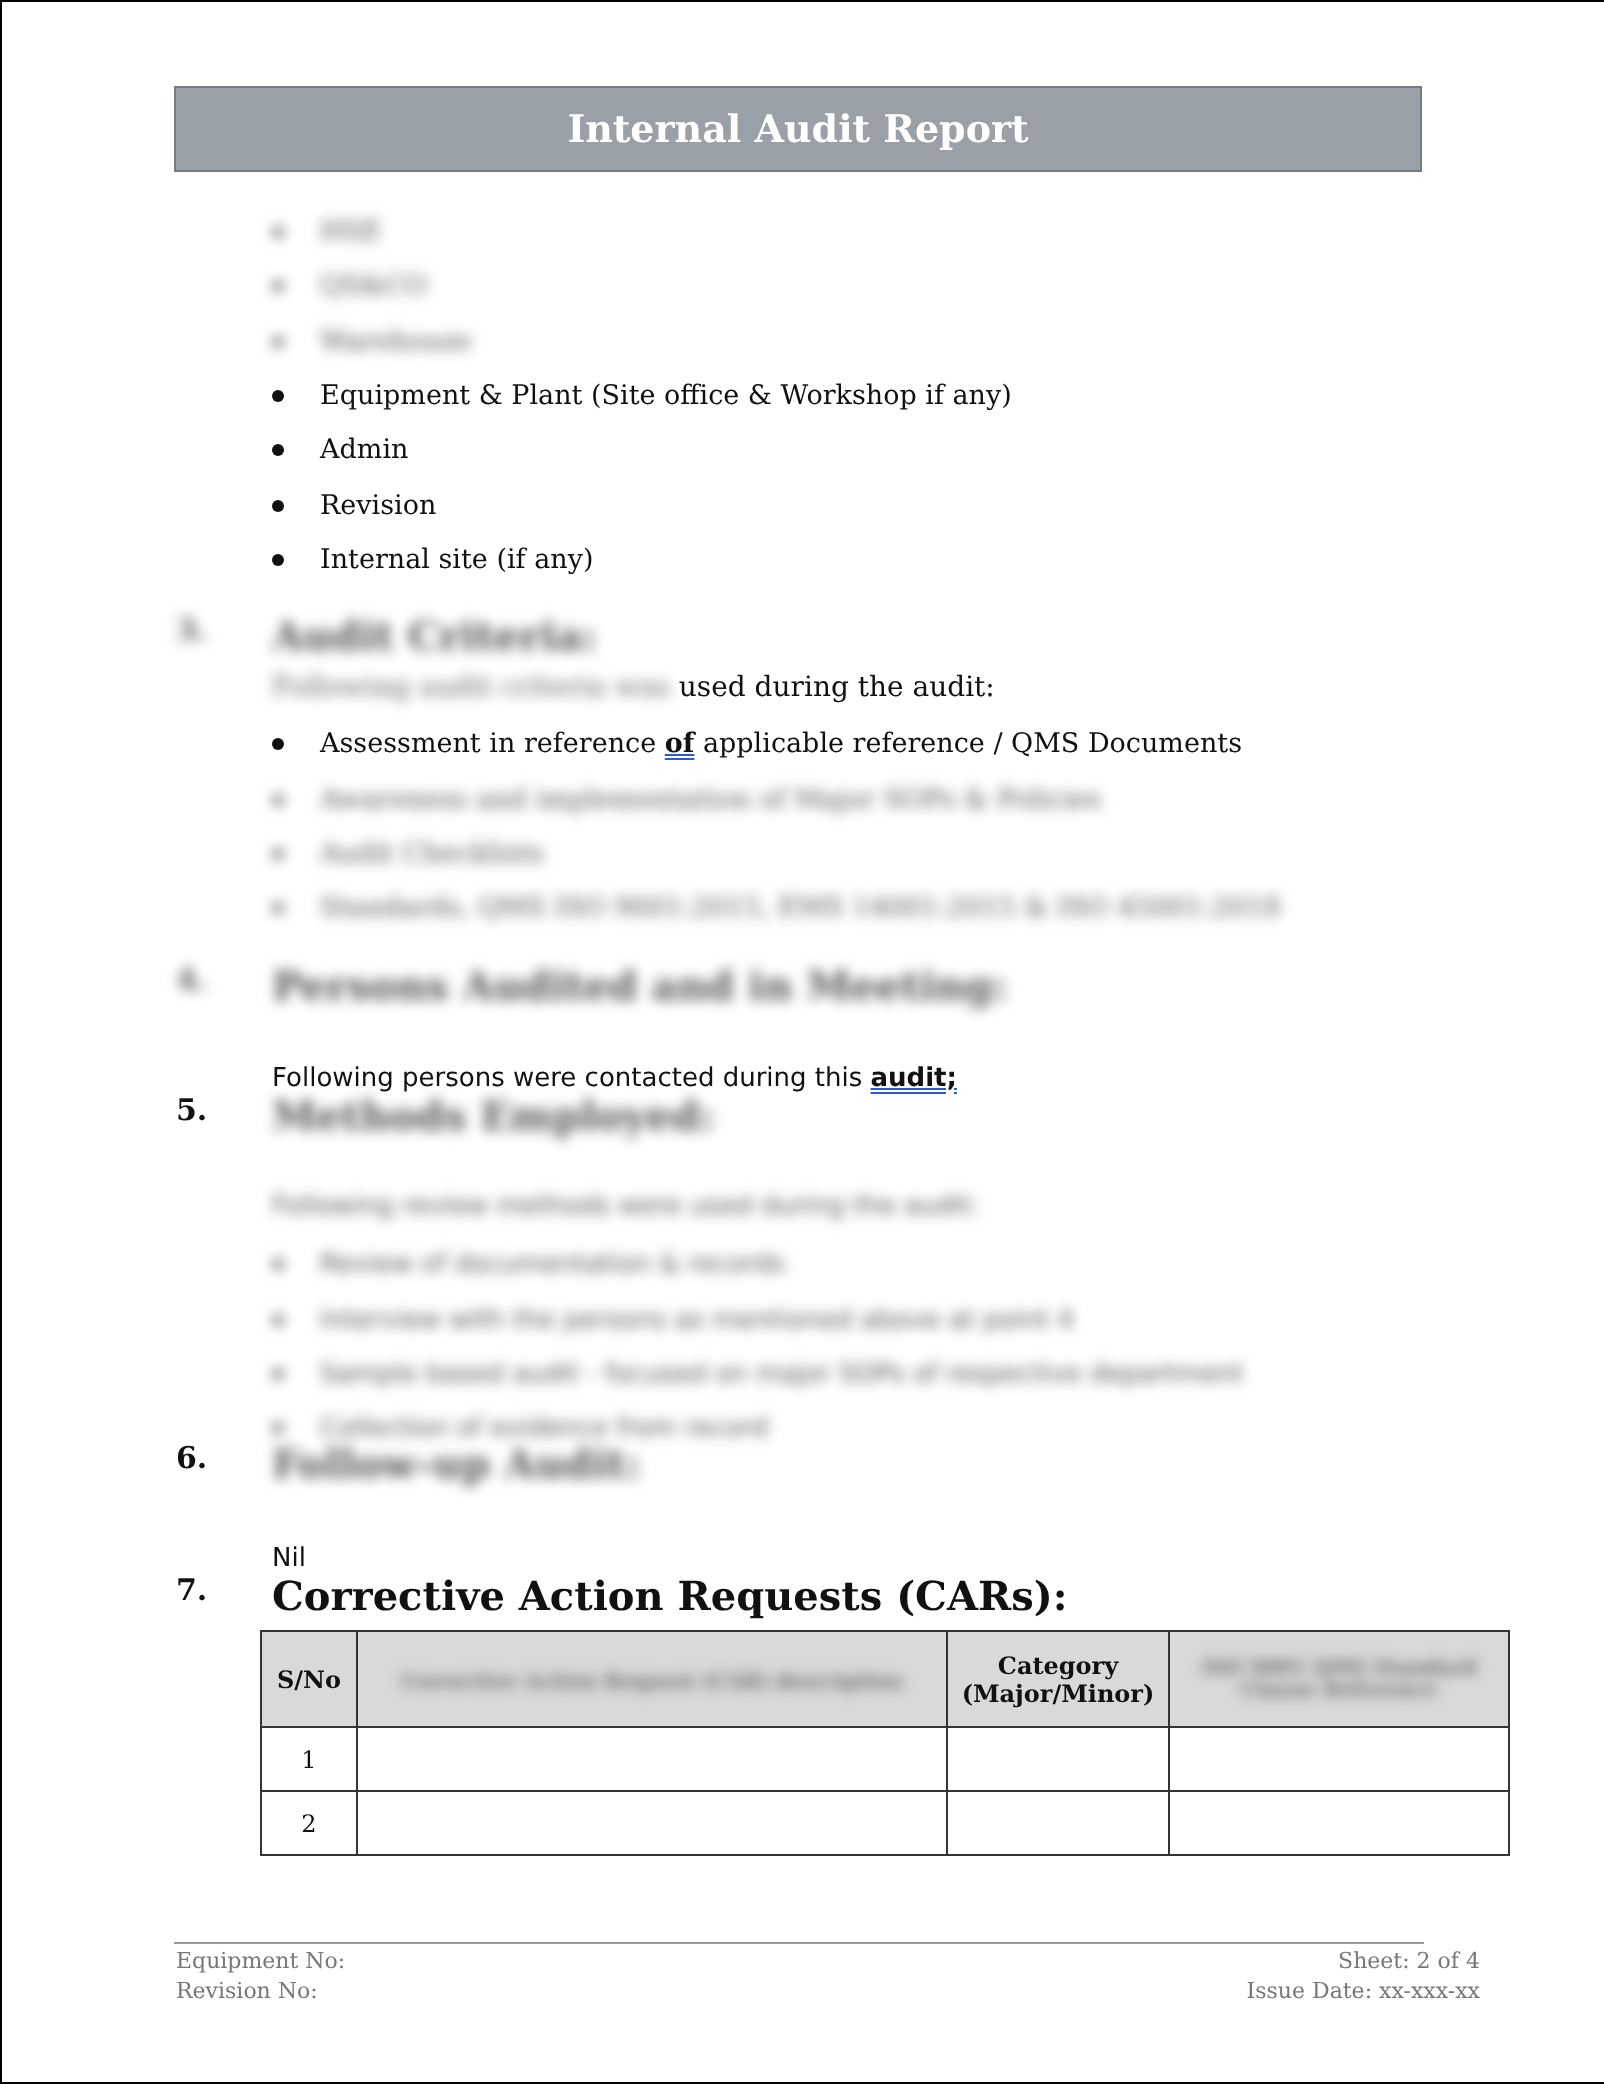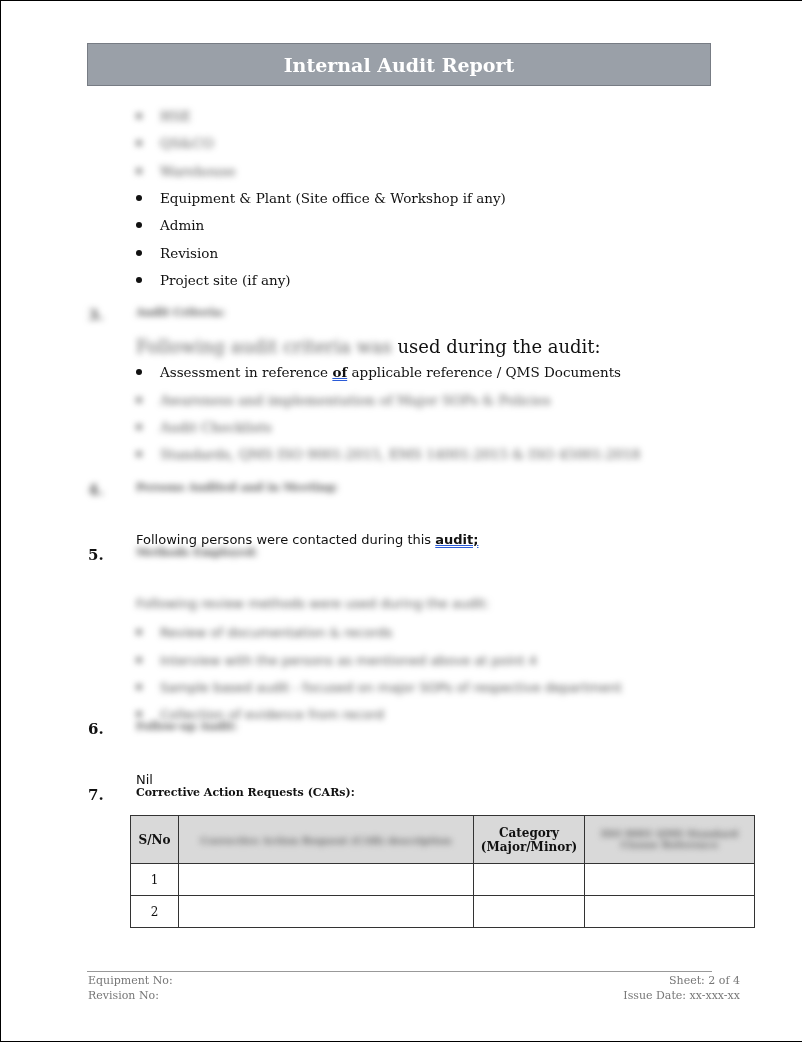--- a/index.html
+++ b/index.html
@@ -16,22 +16,22 @@
   }
   .title-bar span {
     color: #ffffff; font-family: "DejaVu Serif", serif; font-weight: bold; font-size: 19px;
   }
   .bullet-row { position: absolute; left: 135px; height: 20px; display: flex; align-items: center; font-size: 13.5px; }
   .bullet-row .dot { position: absolute; left: 0; width: 6px; height: 6px; border-radius: 50%; background: #111; top: 7px; }
   .bullet-row .txt { position: absolute; left: 24px; white-space: nowrap; }
   .blur { filter: blur(3.2px); color: #555; }
   .blur .dot { background: #777; }
   .sec-num { position: absolute; left: 87px; font-weight: bold; font-size: 15px; }
-  .sec-title { position: absolute; left: 135px; font-weight: bold; font-size: 11px; white-space: nowrap; }
-  .para { position: absolute; left: 135px; font-size: 18px; white-space: nowrap; }
+  .sec-title { position: absolute; left: 135px; font-weight: bold; font-size: 20px; white-space: nowrap; }
+  .para { position: absolute; left: 135px; font-size: 14px; white-space: nowrap; }
   .sans { font-family: "DejaVu Sans", sans-serif; font-size: 13px; margin-top: 21px; }
   .squig { text-decoration: underline; text-decoration-style: double; text-decoration-color: #2a5bd7; font-weight: bold; }
   .blur-block { display: inline-block; filter: blur(3.2px); color: #666; }
   table.cars {
     position: absolute; left: 86px; top: 814px; width: 625px;
     border-collapse: collapse; font-family: "DejaVu Serif", serif; font-size: 12px; margin-left: 43px;
   }
   table.cars th, table.cars td { border: 1px solid #333; padding: 0 6px; }
   table.cars th { background: #d9d9d9; height: 47px; text-align: center; font-weight: bold; }
   table.cars td { height: 31px; }
@@ -67,21 +67,21 @@
   <div class="bullet-row" style="top:214px">
     <span class="dot"></span>
     <span class="txt">Admin</span>
   </div>
   <div class="bullet-row" style="top:242px">
     <span class="dot"></span>
     <span class="txt">Revision</span>
   </div>
   <div class="bullet-row" style="top:269px">
     <span class="dot"></span>
-    <span class="txt">Project site (if any)</span>
+    <span class="txt">Internal site (if any)</span>
   </div>
 
   <div class="sec-num blur" style="top:305px">3.</div>
   <div class="sec-title blur" style="top:305px">Audit Criteria:</div>
   <div class="para" style="top:335px">
     <span class="blur-block">Following audit criteria was</span>
     <span>used during the audit:</span>
   </div>
   <div class="bullet-row" style="top:361px">
     <span class="dot"></span>

